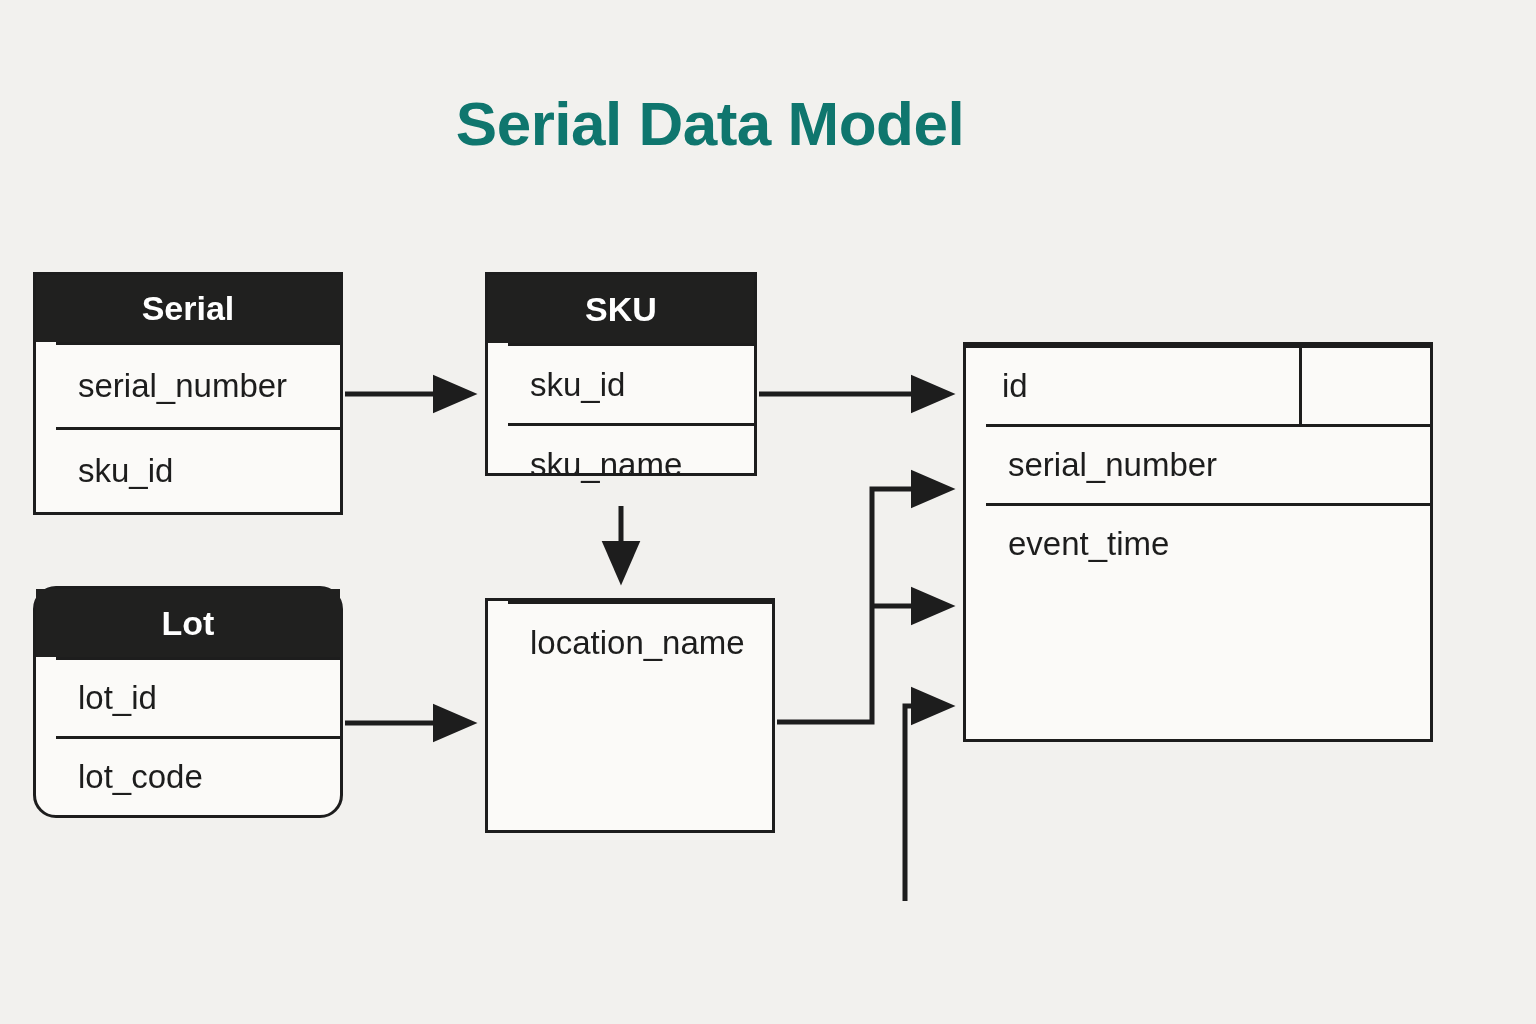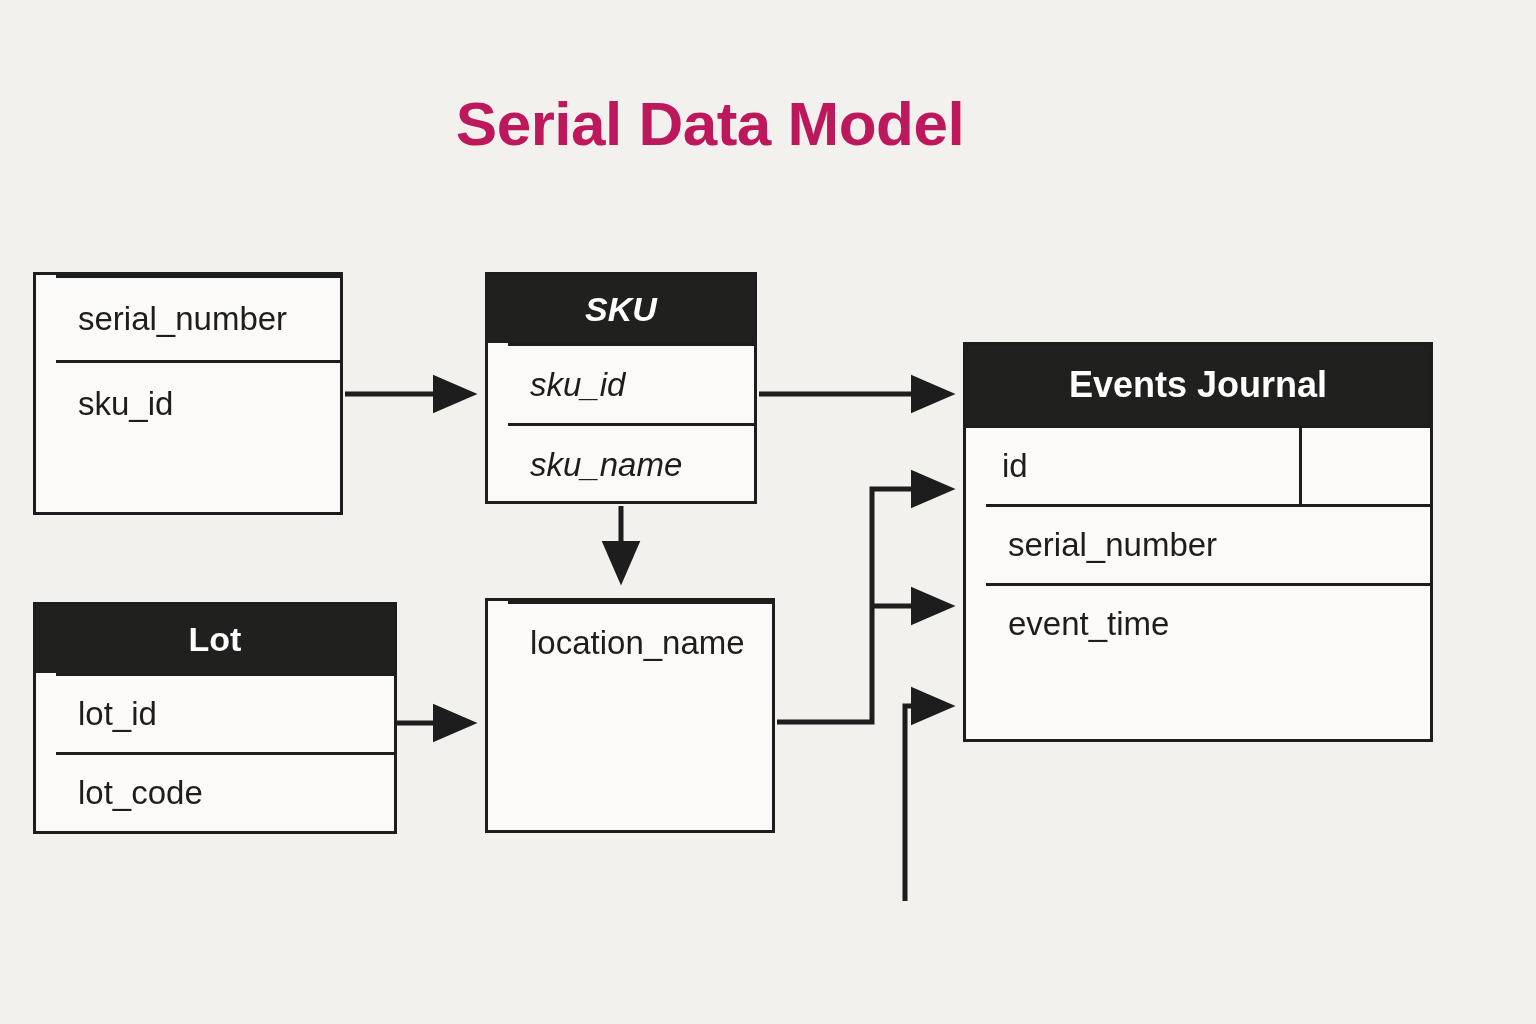--- a/index.html
+++ b/index.html
@@ -21,21 +21,21 @@
     height: 1024px;
   }
   .title {
     position: absolute;
     left: 0;
     top: 88px;
     width: 1420px;
     text-align: center;
     font-size: 62px;
     font-weight: bold;
-    color: #be185d;
+    color: #0f766e;
     letter-spacing: -0.5px;
   }
   .entity {
     position: absolute;
     box-sizing: border-box;
     border: 3px solid #1d1d1d;
     background: #fbfaf8;
   }
   .entity-header {
     box-sizing: border-box;
@@ -56,25 +56,25 @@
     display: flex;
     align-items: center;
     padding-left: 22px;
     margin-left: 20px;
   }
   
   #ent-serial { left: 33px; top: 272px; width: 310px; height: 243px; }
   #ent-serial .entity-header { height: 67px; }
   #ent-serial .entity-field { height: 85px; }
   
-  #ent-sku { left: 485px; top: 272px; width: 272px; height: 232px; font-style: italic; }
+  #ent-sku { left: 485px; top: 272px; width: 272px; height: 204px; }
   #ent-sku .entity-header { height: 68px; }
   #ent-sku .entity-field { height: 80px; }
   
-  #ent-lot { left: 33px; top: 602px; width: 364px; height: 232px; }
+  #ent-lot { left: 33px; top: 586px; width: 310px; height: 232px; border-radius: 23px; }
   #ent-lot .entity-header { height: 68px; }
   #ent-lot .entity-field { height: 79px; }
   
   #ent-location { left: 485px; top: 598px; width: 290px; height: 235px; }
   #ent-location .entity-header { height: 68px; }
   #ent-location .entity-field { height: 81px; }
   
   #ent-events { left: 963px; top: 342px; width: 470px; height: 400px; }
   #ent-events .entity-header { height: 80px; font-size: 36px; }
   #ent-events .entity-field { height: 79px; }
@@ -130,20 +130,21 @@
   </g>
 
   <g>
     <path d="M905,901 L905,706 L948,706" stroke="#1d1d1d" stroke-width="5" fill="none" marker-end="url(#arrowhead)"></path>
   </g>
 </svg>
 
 <div class="title">Serial Data Model</div>
 
 <div class="entity" id="ent-serial">
+  <div class="entity-header">Serial</div>
   <div class="entity-field">serial_number</div>
   <div class="entity-field">sku_id</div>
 </div>
 
 <div class="entity" id="ent-sku">
   <div class="entity-header">SKU</div>
   <div class="entity-field">sku_id</div>
   <div class="entity-field">sku_name</div>
 </div>
 
@@ -151,20 +152,19 @@
   <div class="entity-header">Lot</div>
   <div class="entity-field">lot_id</div>
   <div class="entity-field">lot_code</div>
 </div>
 
 <div class="entity" id="ent-location">
   <div class="entity-field">location_name</div>
 </div>
 
 <div class="entity" id="ent-events">
-  <div class="entity-header">Events Journal</div>
   <div class="split-row">
     <div class="cell-left">id</div>
     <div class="cell-right"></div>
   </div>
   <div class="entity-field">serial_number</div>
   <div class="entity-field">event_time</div>
 </div>
 
 </body></html>

